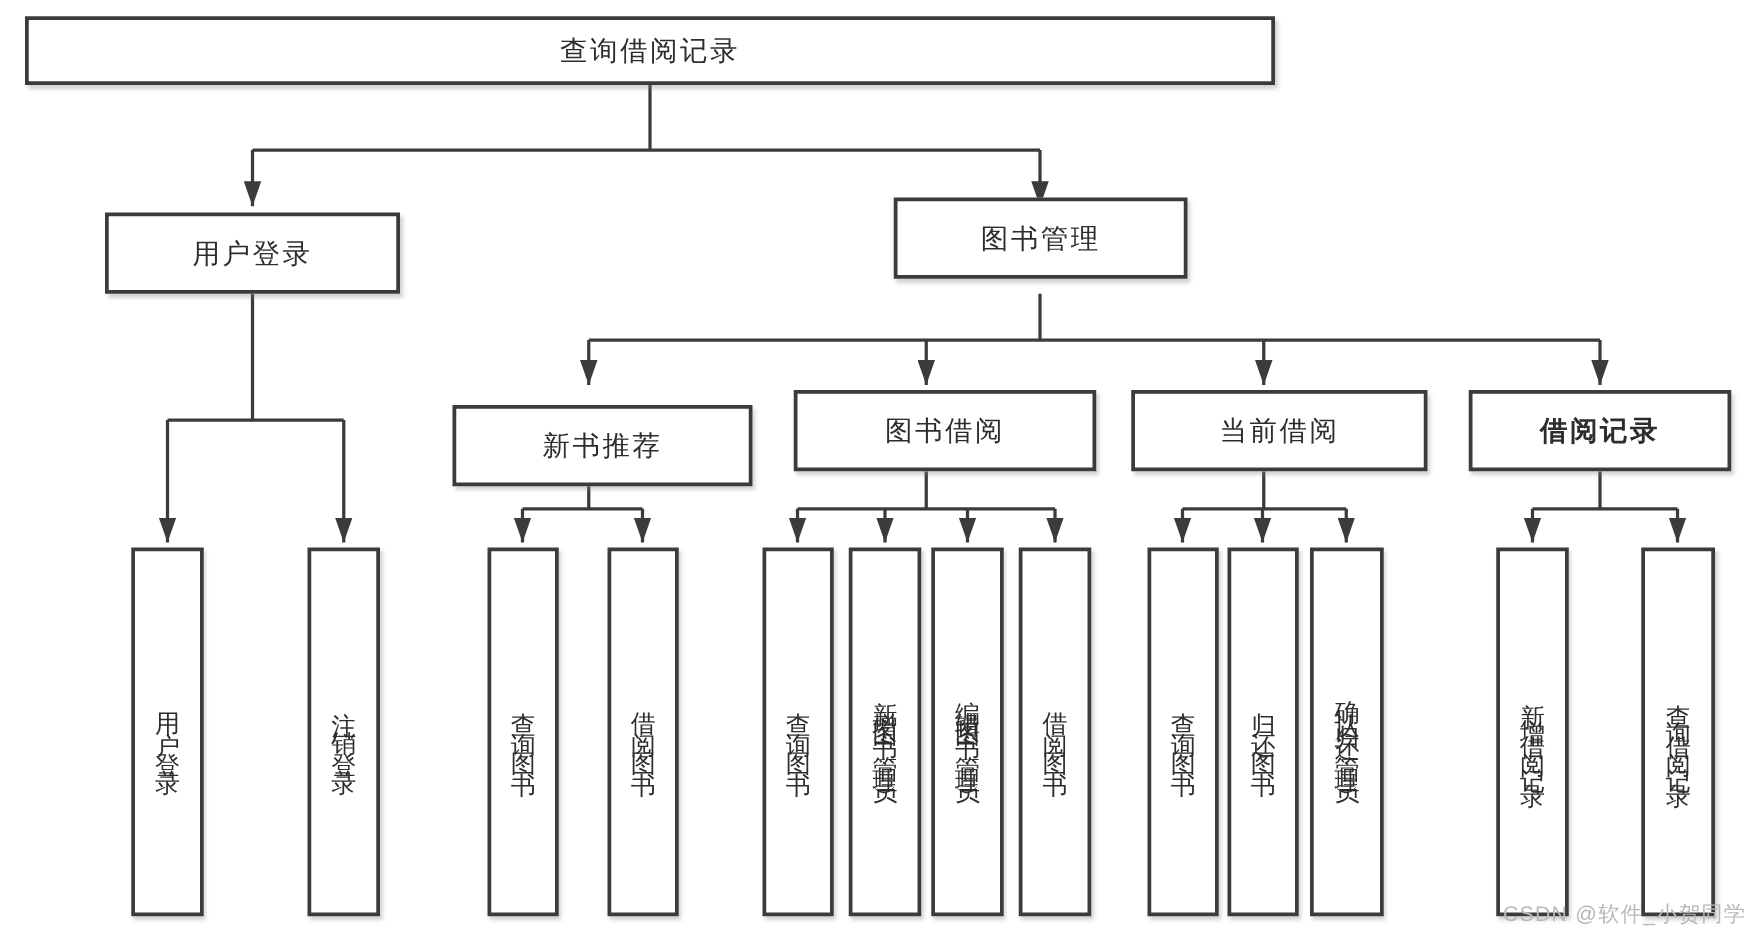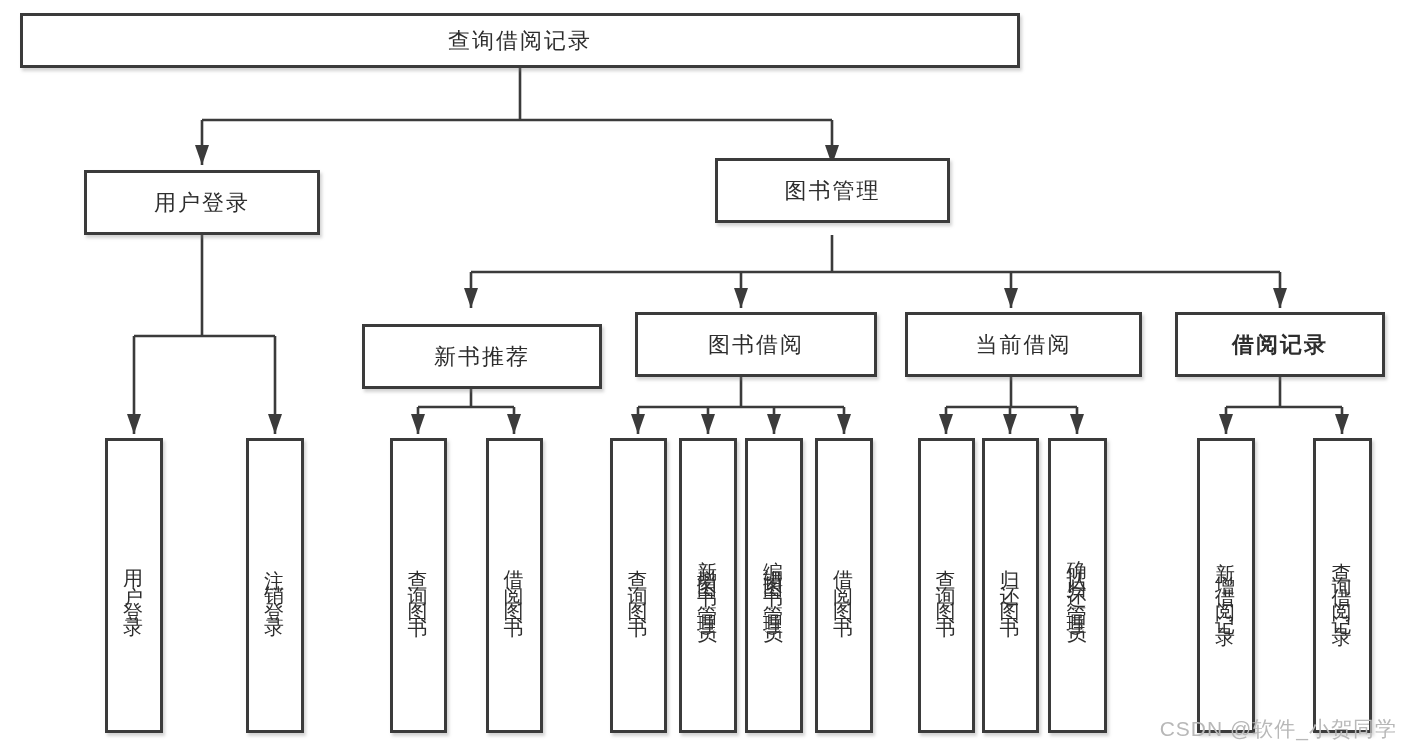--- a/index.html
+++ b/index.html
@@ -43,21 +43,21 @@
     letter-spacing: 16px;
     overflow: hidden;
   }
   .leaf.mid   { letter-spacing: 13px; }
   .leaf.tight { letter-spacing: 9px; }
   .leaf span { display: inline-block; }
   .watermark {
     position: absolute;
     right: 8px;
     bottom: 4px;
-    font-size: 21px;
+    font-size: 17px;
     color: #b8b8b8;
     letter-spacing: 1px;
     white-space: nowrap;
   }
 </style>
 </head>
 <body>
 
 <div class="canvas">
 

